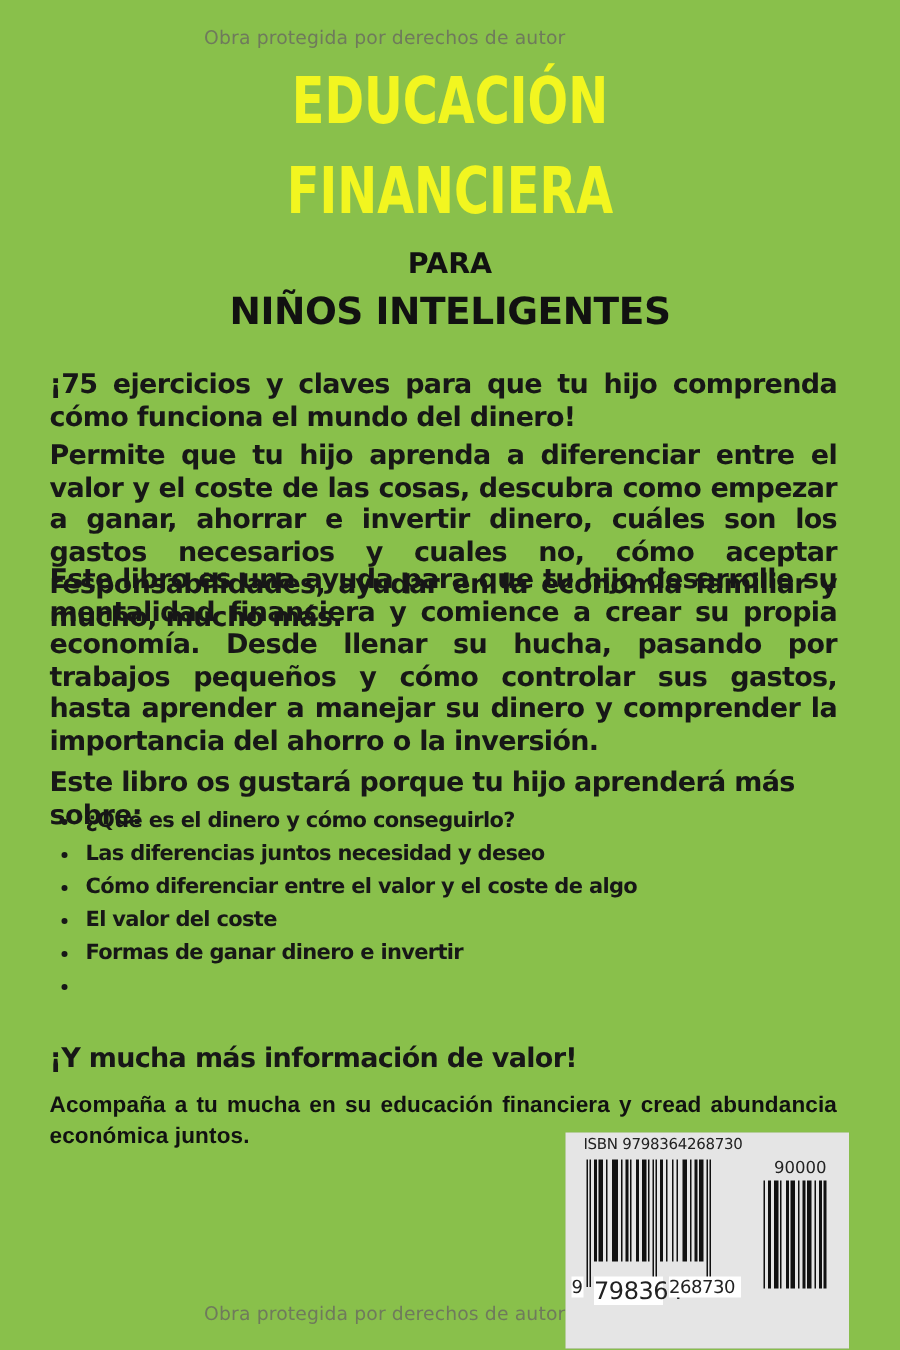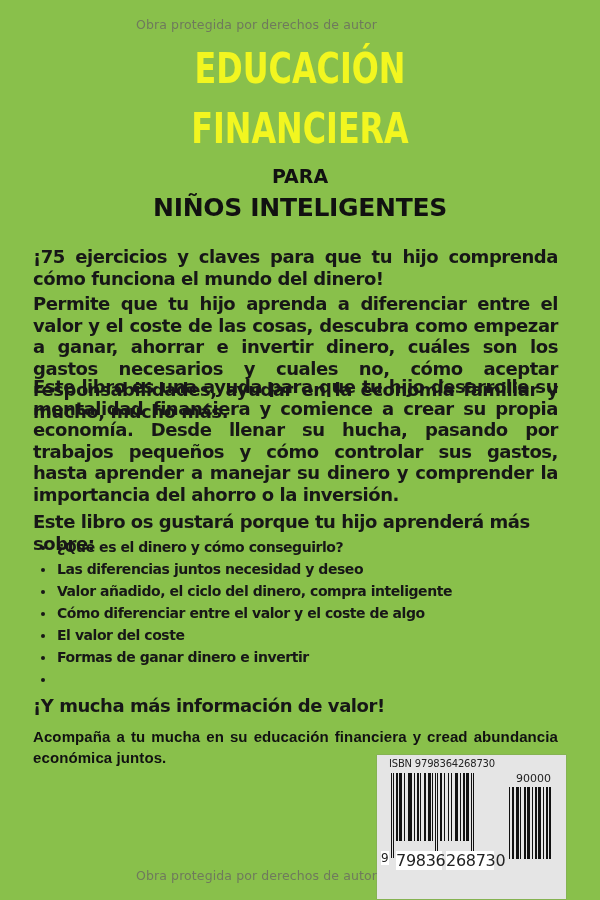--- a/index.html
+++ b/index.html
@@ -95,21 +95,21 @@
       font-family: "DejaVu Sans", sans-serif; font-size: 12px; color: #222;
       background: #fff;
     }
     .bc-digits-left {
       position: absolute; left: 19px; top: 96px; width: 46px;
       font-family: "DejaVu Sans", sans-serif; font-size: 16px; color: #222;
       background: #fff; letter-spacing: -0.3px;
     }
     .bc-digits-right {
       position: absolute; left: 69px; top: 96px; width: 48px;
-      font-family: "DejaVu Sans", sans-serif; font-size: 16px; color: #222;
+      font-family: "DejaVu Sans", sans-serif; font-size: 12px; color: #222;
       background: #fff; letter-spacing: -0.3px;
     }
   </style>
 </head>
 <body>
 
 <div class="watermark wm-top">Obra protegida por derechos de autor</div>
 
 <div class="title-line t1">EDUCACIÓN</div>
 <div class="title-line t2">FINANCIERA</div>
@@ -117,21 +117,20 @@
 <div class="sub-title">NIÑOS INTELIGENTES</div>
 
 <div class="body-text justify p1">¡75 ejercicios y claves para que tu hijo comprenda cómo funciona el mundo del dinero!</div>
 <div class="body-text justify p2">Permite que tu hijo aprenda a diferenciar entre el valor y el coste de las cosas, descubra como empezar a ganar, ahorrar e invertir dinero, cuáles son los gastos necesarios y cuales no, cómo aceptar responsabilidades, ayudar en la economía familiar y mucho, mucho más.</div>
 <div class="body-text justify p3">Este libro es una ayuda para que tu hijo desarrolle su mentalidad financiera y comience a crear su propia economía. Desde llenar su hucha, pasando por trabajos pequeños y cómo controlar sus gastos, hasta aprender a manejar su dinero y comprender la importancia del ahorro o la inversión.</div>
 <div class="body-text p4">Este libro os gustará porque tu hijo aprenderá más sobre:</div>
 
 <ul class="bullets">
   <li><span class="dot"></span><span>¿Qué es el dinero y cómo conseguirlo?</span></li>
   <li><span class="dot"></span><span>Las diferencias juntos necesidad y deseo</span></li>
-  <li><span class="dot"></span><span>Valor añadido, el ciclo del dinero, compra inteligente</span></li>
   <li><span class="dot"></span><span>Cómo diferenciar entre el valor y el coste de algo</span></li>
   <li><span class="dot"></span><span>El valor del coste</span></li>
   <li><span class="dot"></span><span>Formas de ganar dinero e invertir</span></li>
   <li><span class="dot"></span></li>
 </ul>
 
 <div class="body-text p5">¡Y mucha más información de valor!</div>
 <div class="p6">Acompaña a tu mucha en su educación financiera y cread abundancia económica juntos.</div>
 
 <div class="barcode-box">

